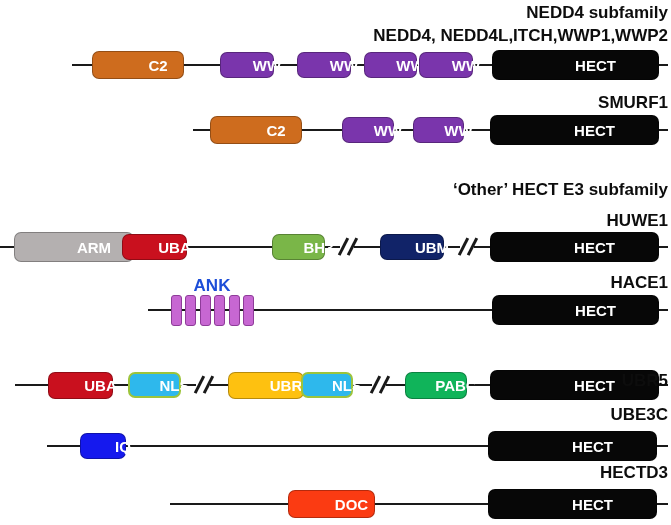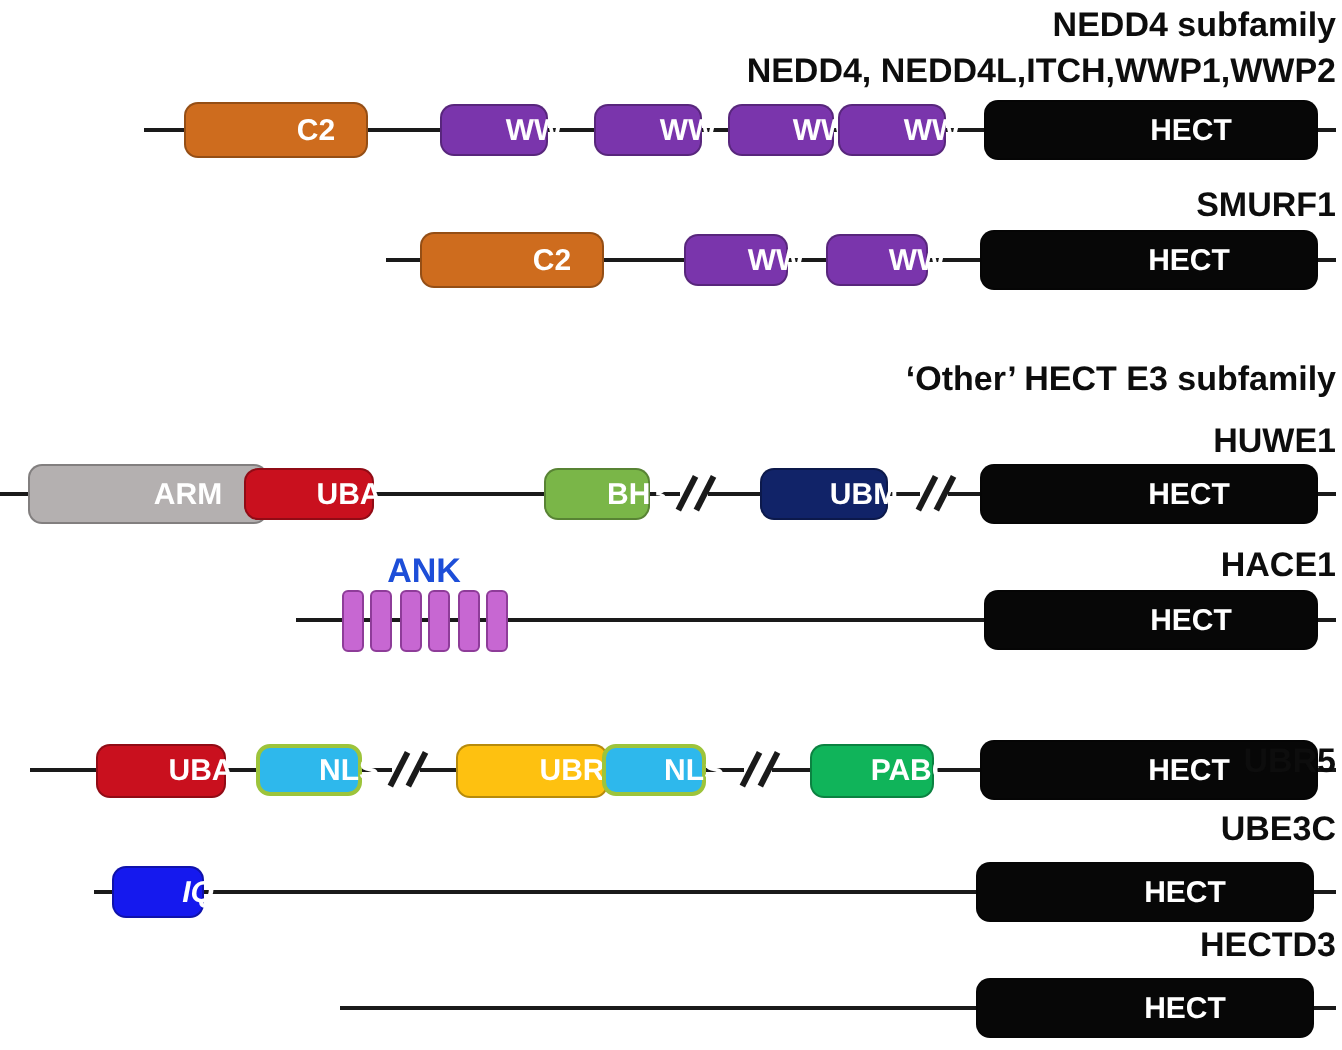--- a/index.html
+++ b/index.html
@@ -107,23 +107,24 @@
     <div class="break-patch" style="left: 372px; top: 381px; width: 14px; height: 8px;"></div>
     <div class="break-slash" style="left: 374px; top: 375px; background: rgb(26, 26, 26);"></div>
     <div class="break-slash" style="left: 383px; top: 375px; background: rgb(26, 26, 26);"></div>
     <div class="domain-box" style="left: 48px; top: 371.5px; width: 65px; height: 27px; background: rgb(201, 16, 30);">UBA</div>
     <div class="domain-box" style="left: 128px; top: 372px; width: 53px; height: 26px; background: rgb(46, 184, 236); border: 2px solid rgb(157, 196, 59);">NLS</div>
     <div class="domain-box" style="left: 228px; top: 371.5px; width: 76px; height: 27px; background: rgb(254, 193, 16);">UBR</div>
     <div class="domain-box" style="left: 301px; top: 372px; width: 52px; height: 26px; background: rgb(46, 184, 236); border: 2px solid rgb(157, 196, 59);">NLS</div>
     <div class="domain-box" style="left: 405px; top: 371.5px; width: 62px; height: 27px; background: rgb(16, 180, 90);">PABC</div>
     <div class="domain-box" style="left: 490px; top: 370px; width: 169px; height: 30px; background: rgb(7, 7, 7);">HECT</div>
     <div class="backbone" style="left: 47px; top: 445px; width: 621px; background: rgb(26, 26, 26);"></div>
-    <div class="domain-box" style="left: 56px; top: 433px; width: 46px; height: 26px; background: rgb(21, 25, 238); font-style: italic;">IQ</div>
+    <div class="domain-box" style="left: 80px; top: 433px; width: 46px; height: 26px; background: rgb(21, 25, 238);">IQ</div>
     <div class="domain-box" style="left: 488px; top: 431px; width: 169px; height: 30px; background: rgb(7, 7, 7);">HECT</div>
     <div class="backbone" style="left: 170px; top: 503px; width: 498px; background: rgb(26, 26, 26);"></div>
+    <div class="domain-box" style="left: 288px; top: 490px; width: 87px; height: 28px; background: rgb(251, 59, 18);">DOC</div>
     <div class="domain-box" style="left: 488px; top: 489px; width: 169px; height: 30px; background: rgb(7, 7, 7);">HECT</div>
     <div class="title" style="top: 3px;">NEDD4 subfamily</div>
     <div class="title" style="top: 26px;">NEDD4, NEDD4L,ITCH,WWP1,WWP2</div>
     <div class="title" style="top: 93px; margin-left: 27px;">SMURF1</div>
     <div class="title" style="top: 180px;">‘Other’ HECT E3 subfamily</div>
     <div class="title" style="top: 211px;">HUWE1</div>
     <div class="title" style="top: 273px;">HACE1</div>
     <div class="title" style="top: 341px; margin-top: 30px;">UBR5</div>
     <div class="title" style="top: 405px;">UBE3C</div>
     <div class="title" style="top: 463px;">HECTD3</div>

